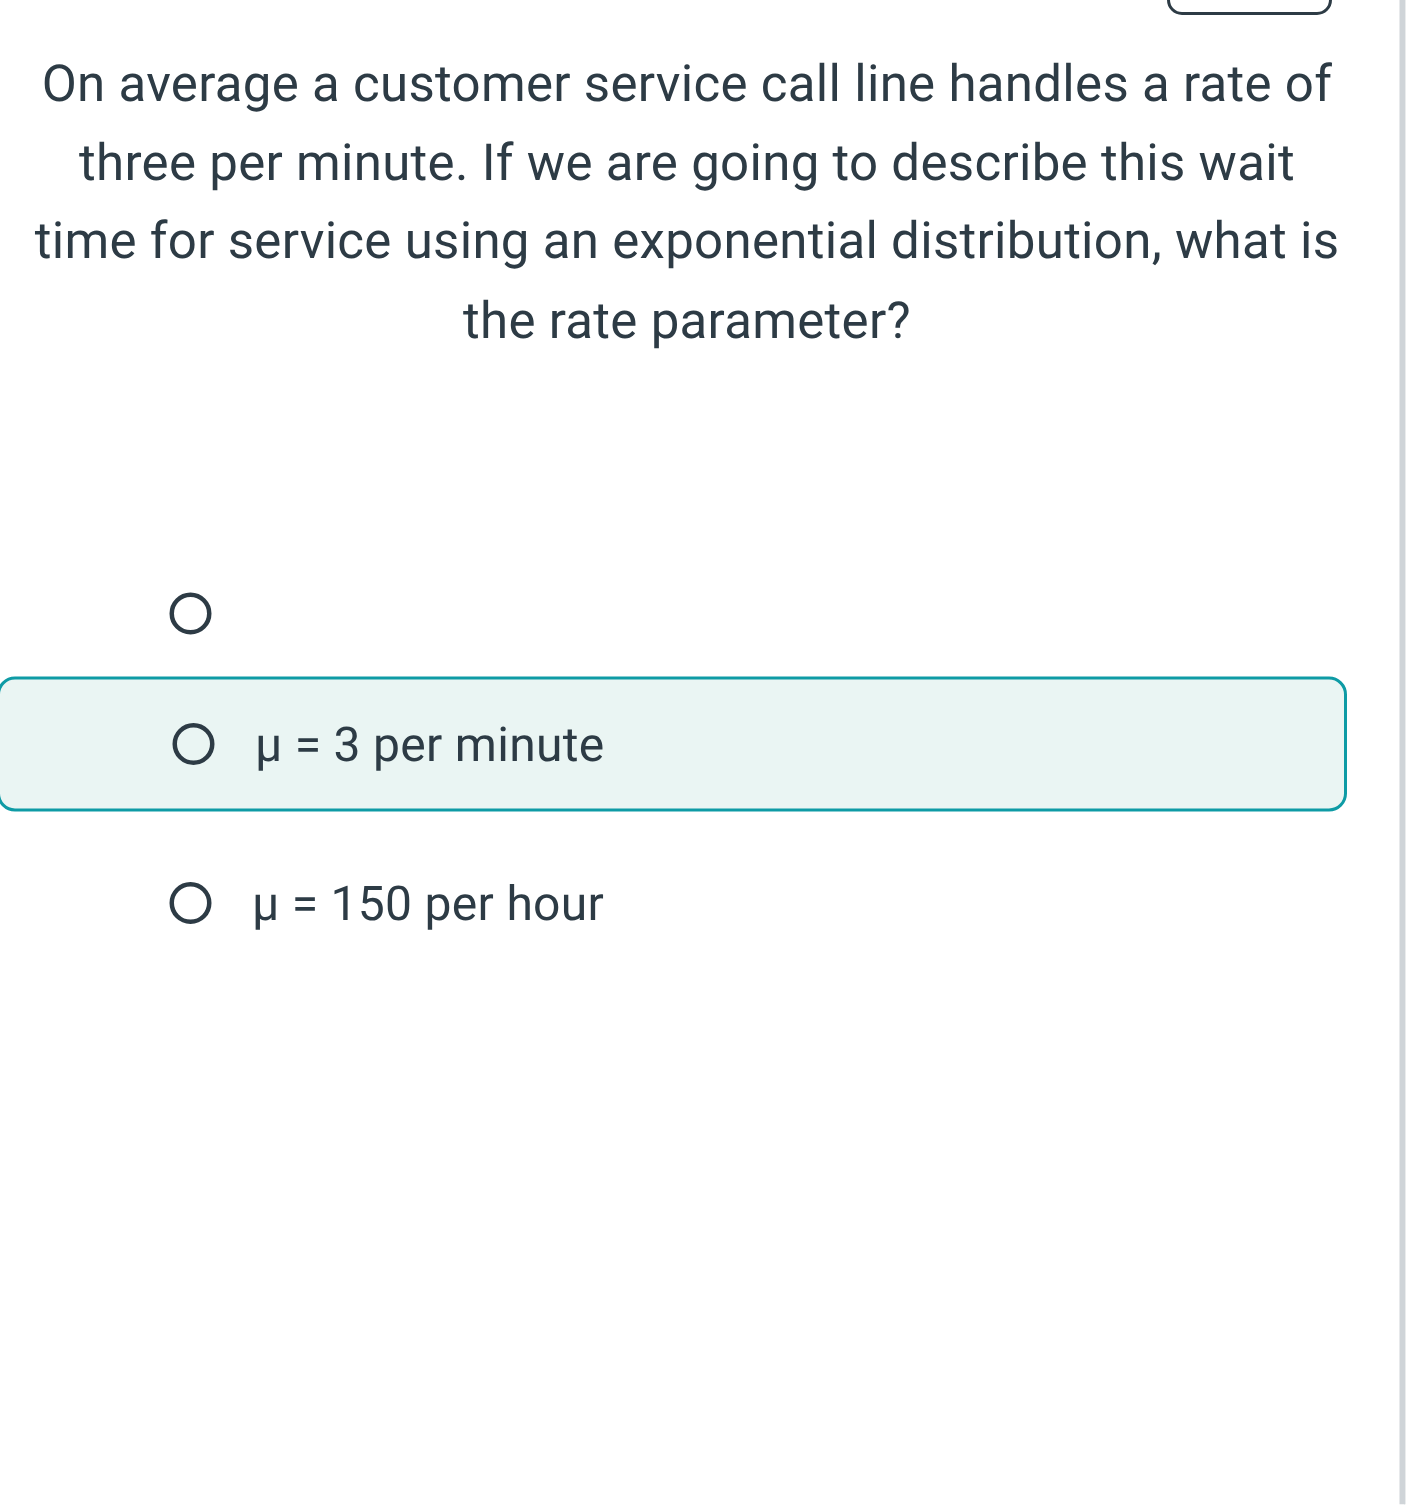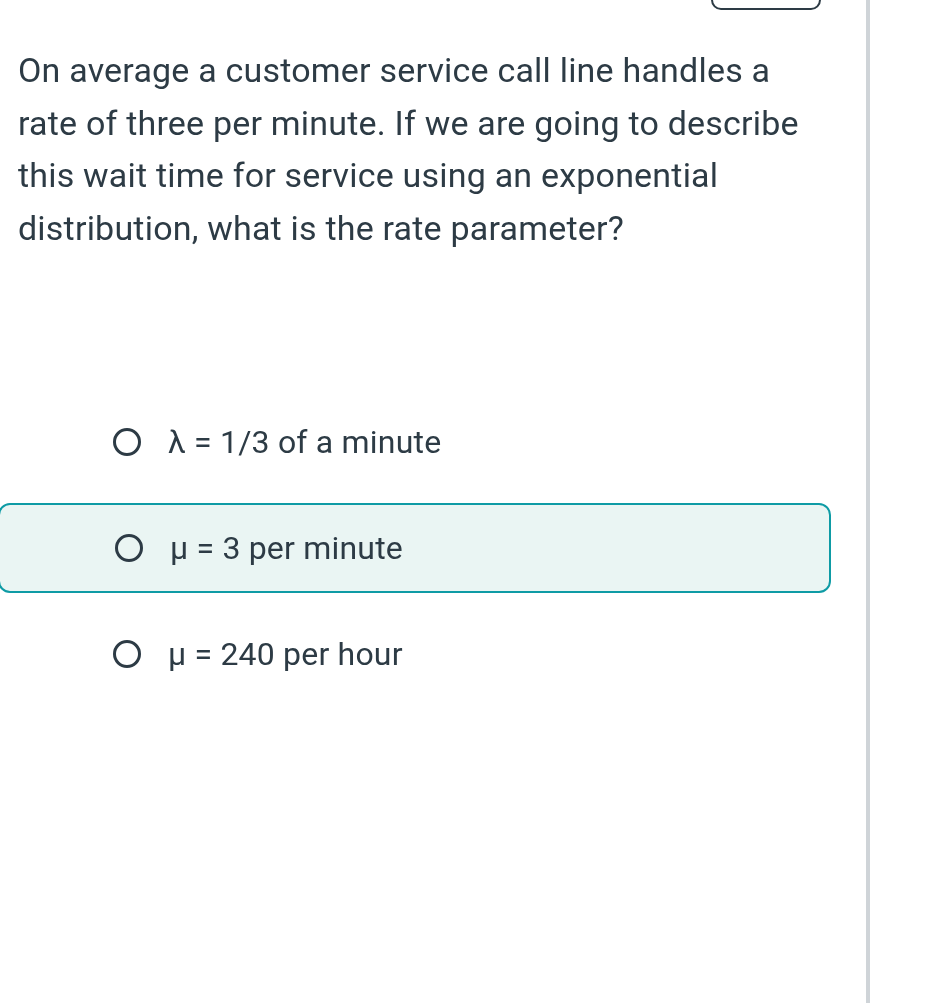--- a/index.html
+++ b/index.html
@@ -7,27 +7,28 @@
     margin: 0;
     padding: 0;
     width: 937px;
     height: 1003px;
     font-family: -apple-system, BlinkMacSystemFont, "Segoe UI", Roboto, Helvetica, Arial, sans-serif;
     background: #ffffff;
     color: #2d3b45;
   }
   .outer {
     position: relative;
-    width: 870px;
+    width: 937px;
     height: 1003px;
     border-right: 4px solid #cfd4d8;
     border-left: none;
     border-top: none;
     border-bottom: none;
-    padding: 34px 35px 20px 18px;
+    padding: 20px 35px 20px 18px;
+    text-align: center;
   }
   .outer::after {
     content: "";
     position: absolute;
     top: 0;
     right: -4px;
     width: 1px;
     height: 100%;
     background: #cfd4d8;
   }
@@ -99,28 +100,27 @@
 
 <div class="outer">
   <div class="top-box-fragment"></div>
 
   <div class="question-text">On average a customer service call line handles a rate of three per minute. If we are going to describe this wait time for service using an exponential distribution, what is the rate parameter?</div>
 
   <div class="options-wrap">
 
     <div class="option">
       <span class="radio"></span>
-      <span class="opt-label">λ = 1/3 of a minute</span>
     </div>
 
     <div class="option highlight">
       <span class="radio"></span>
       <span class="opt-label">μ = 3 per minute</span>
     </div>
 
     <div class="option">
       <span class="radio"></span>
-      <span class="opt-label">μ = 240 per hour</span>
+      <span class="opt-label">μ = 150 per hour</span>
     </div>
 
 
   </div>
 </div>
 
 </body></html>

